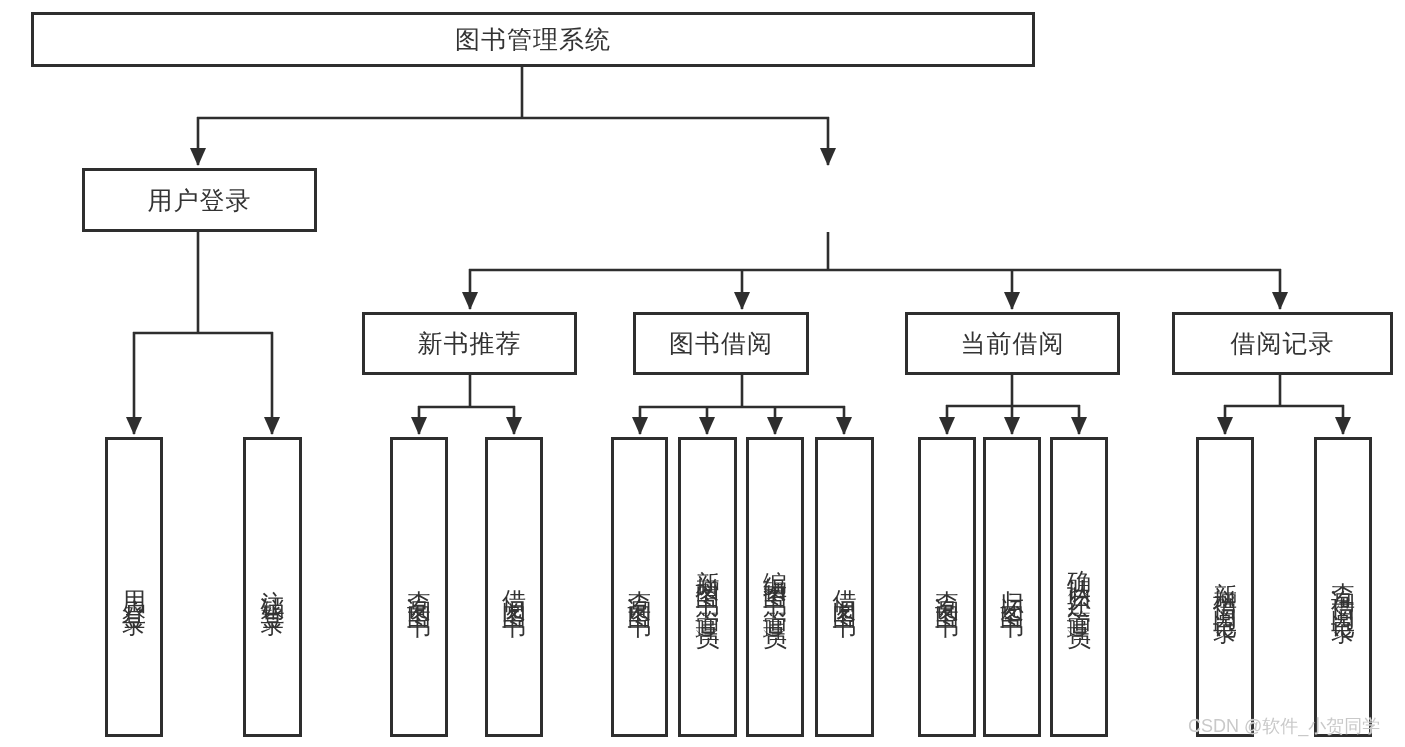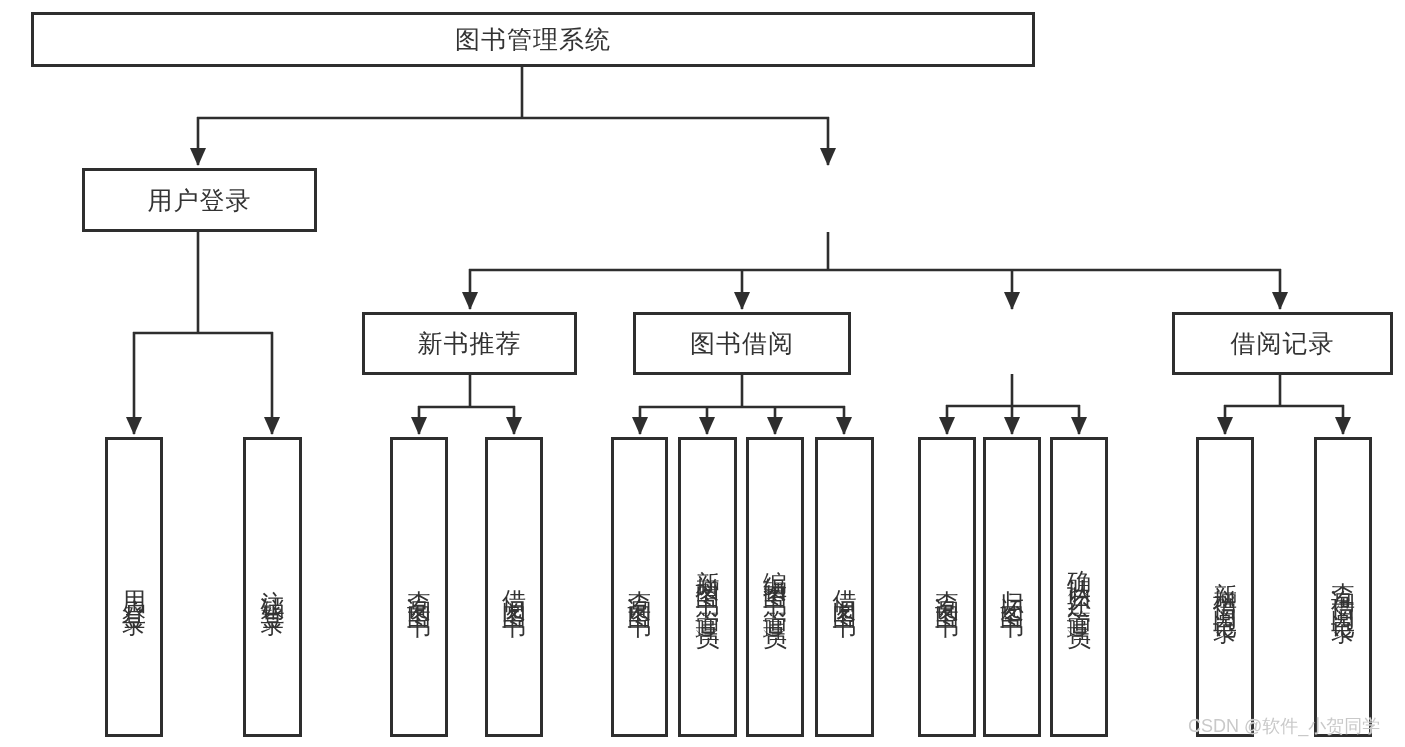--- a/index.html
+++ b/index.html
@@ -116,22 +116,25 @@
     <span>图书管理系统</span>
   </div>
 
   <div class="node" style="left:82px; top:168px; width:235px; height:64px;">
     <span>用户登录</span>
   </div>
 
   <div class="node" style="left:362px; top:312px; width:215px; height:63px;font-family:Liberation Serif, serif;">
     <span>新书推荐</span>
   </div>
-  <div class="node" style="left:633px; top:312px; width:218px; height:63px;justify-content:center;">
+  <div class="node" style="left:633px; top:312px; width:176px; height:63px;justify-content:center;">
     <span>图书借阅</span>
+  </div>
+  <div class="node" style="left:905px; top:312px; width:215px; height:63px;">
+    <span>当前借阅</span>
   </div>
   <div class="node" style="left:1172px; top:312px; width:221px; height:63px;">
     <span>借阅记录</span>
   </div>
 
   <div class="leaf" style="left:105px; width:58px;">
     <span class="vtext">用户登录</span>
   </div>
   <div class="leaf" style="left:243px; width:59px;">
     <span class="vtext">注销登录</span>

